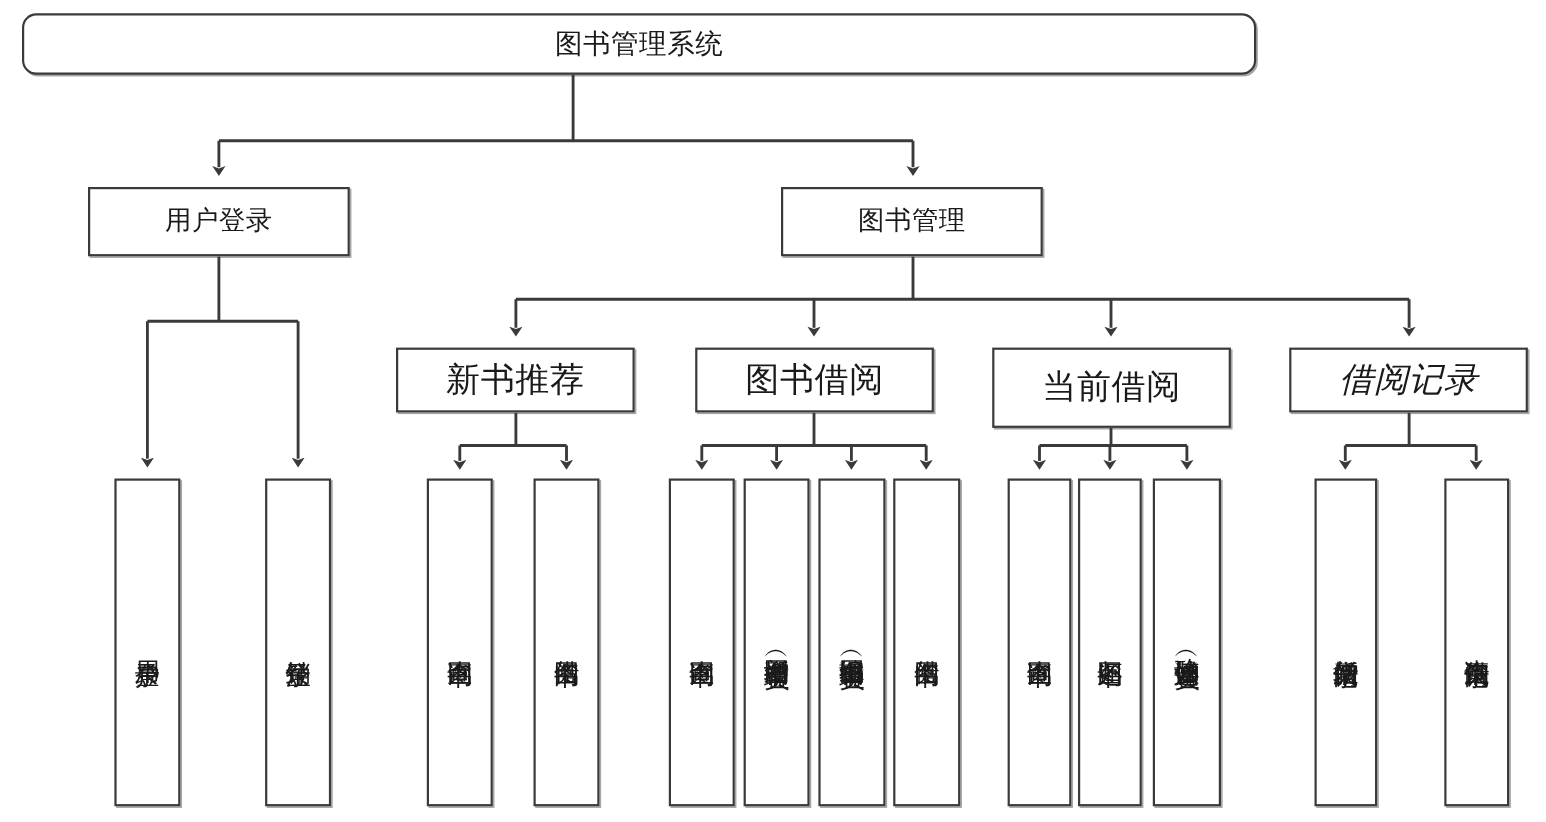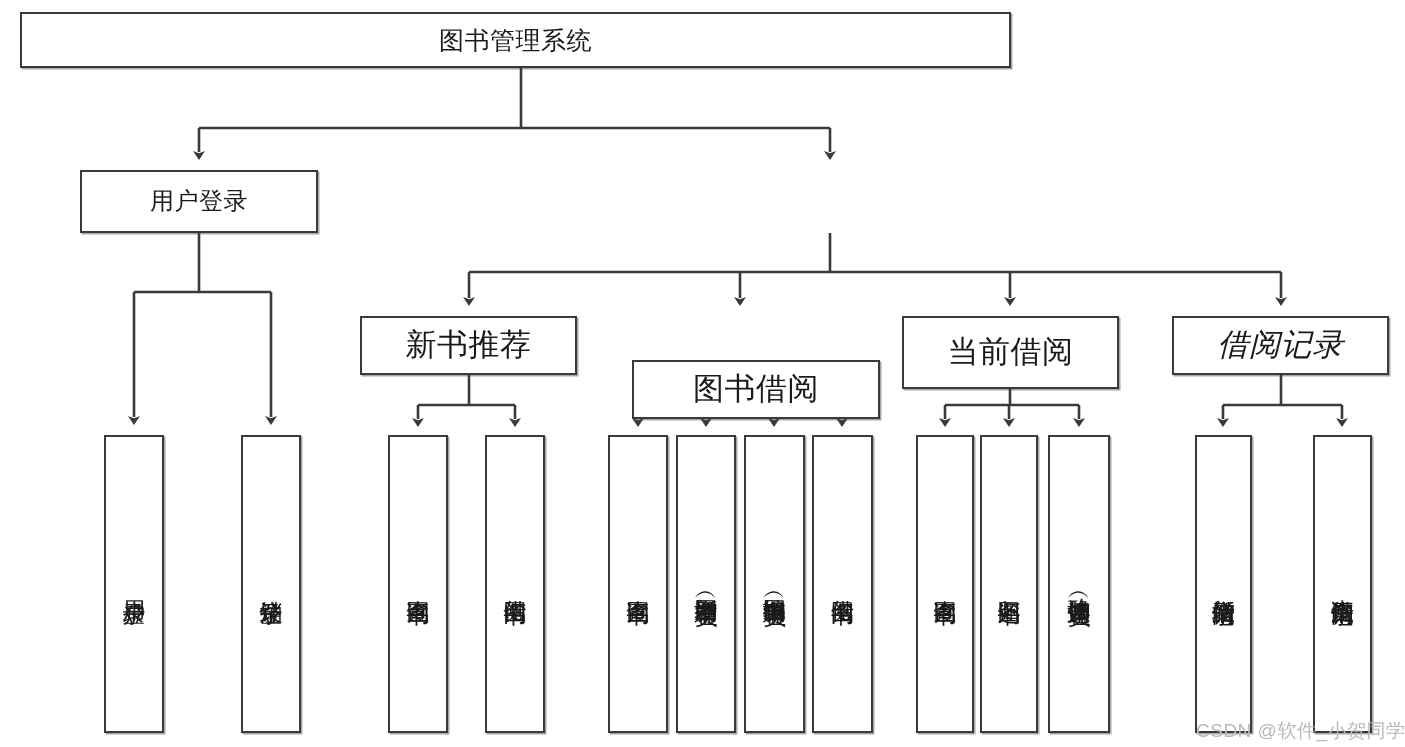--- a/index.html
+++ b/index.html
@@ -113,32 +113,35 @@
       <path d="M1009,405 L1009,419" marker-end="url(#arrow)"></path>
       <path d="M1079,405 L1079,419" marker-end="url(#arrow)"></path>
 
       <path d="M1281,375 L1281,405"></path>
       <path d="M1223,405 L1342,405"></path>
       <path d="M1223,405 L1223,419" marker-end="url(#arrow)"></path>
       <path d="M1342,405 L1342,419" marker-end="url(#arrow)"></path>
     </g>
   </svg>
 
-  <div class="node root" id="node-root" style="left: 20px; top: 12px; width: 991px; height: 56px;">
+  <div class="node root" id="node-root" style="left: 20px; top: 12px; width: 1122px; height: 56px; border-radius: 13px;">
     <span class="node-label">图书管理系统</span>
   </div>
 
   <div class="node level2" id="node-l2-0" style="left: 80px; top: 170px; width: 238px; height: 63px;">
     <span class="node-label">用户登录</span>
   </div>
+  <div class="node level2" id="node-l2-1" style="left: 710px; top: 170px; width: 238px; height: 63px;">
+    <span class="node-label">图书管理</span>
+  </div>
 
   <div class="node level3" id="node-l3-0" style="left: 360px; top: 316px; width: 217px; height: 59px;">
     <span class="node-label">新书推荐</span>
   </div>
-  <div class="node level3" id="node-l3-1" style="left: 632px; top: 316px; width: 248px; height: 59px; margin-top: 44px;">
+  <div class="node level3" id="node-l3-1" style="left: 632px; top: 316px; width: 217px; height: 59px;">
     <span class="node-label">图书借阅</span>
   </div>
   <div class="node level3" id="node-l3-2" style="left: 902px; top: 316px; width: 217px; height: 73px;">
     <span class="node-label">当前借阅</span>
   </div>
   <div class="node level3" id="node-l3-3" style="left: 1172px; top: 316px; width: 217px; height: 59px; font-style: italic;">
     <span class="node-label">借阅记录</span>
   </div>
 
   <div class="node leaf" id="node-leaf-0" style="left: 104px; top: 435px; width: 60px; height: 298px;">
@@ -174,15 +177,14 @@
   <div class="node leaf" id="node-leaf-10" style="left: 1048px; top: 435px; width: 62px; height: 298px;">
     <span class="node-label">确认归还（管理员）</span>
   </div>
   <div class="node leaf" id="node-leaf-11" style="left: 1195px; top: 435px; width: 57px; height: 298px;">
     <span class="node-label">新增借阅记录</span>
   </div>
   <div class="node leaf" id="node-leaf-12" style="left: 1313px; top: 435px; width: 59px; height: 298px;">
     <span class="node-label">查询借阅记录</span>
   </div>
 
-  <div id="watermark" style="left: 1196px; top: 718px; color: rgb(185, 185, 185);">CSDN @软件_小贺同学</div>
 
 </div>
 
 </body></html>

